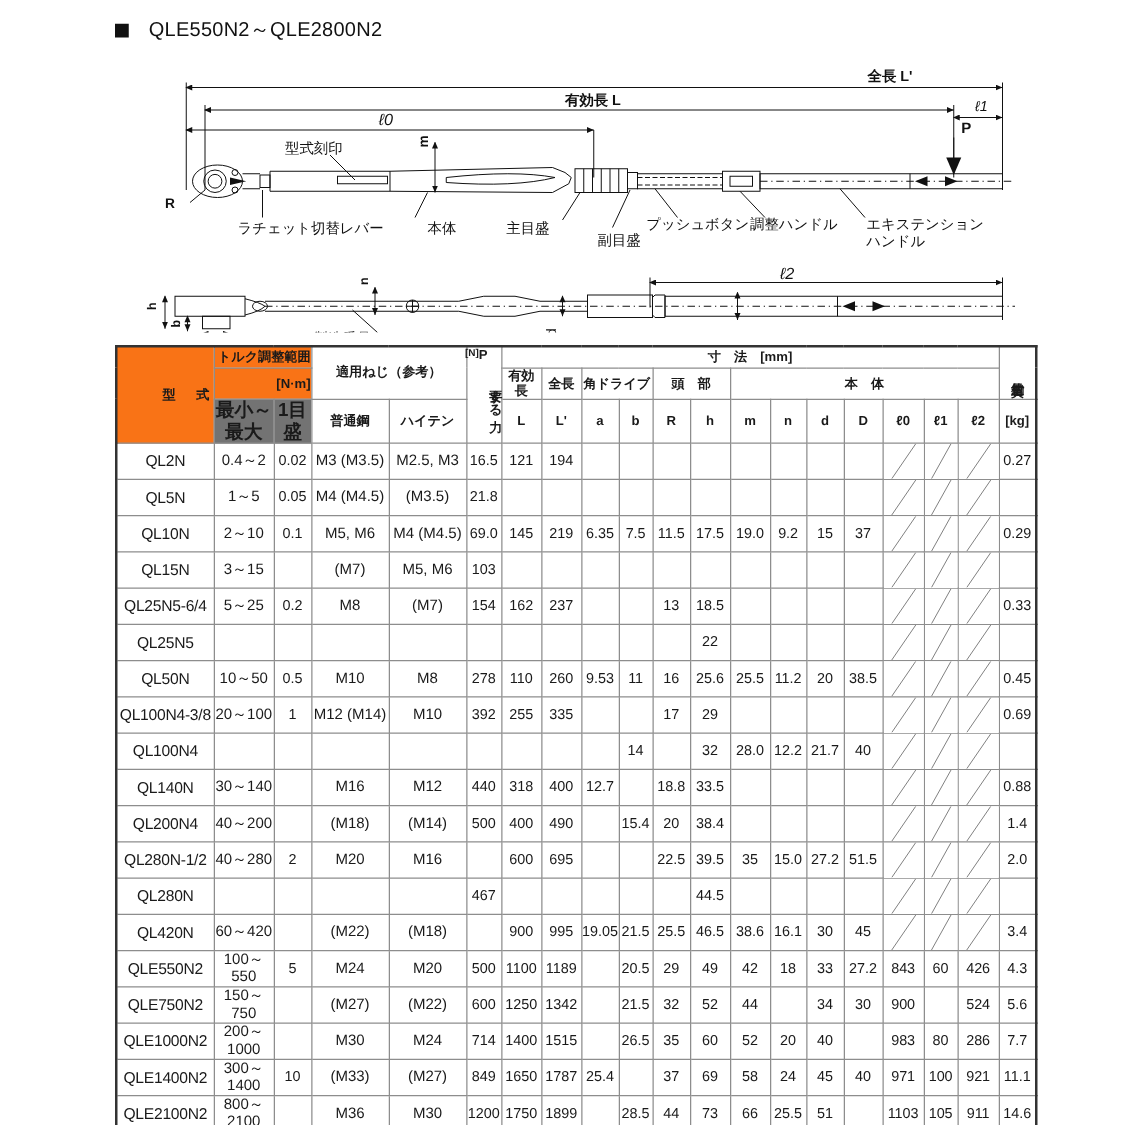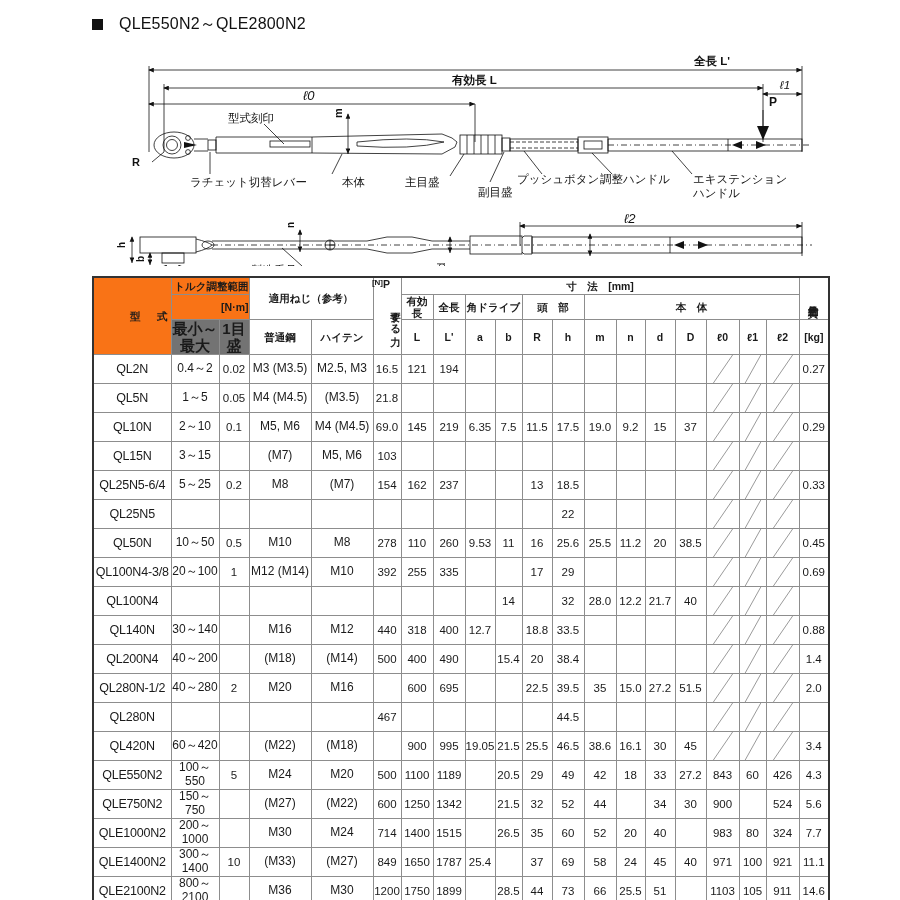--- a/index.html
+++ b/index.html
@@ -820,21 +820,21 @@
           <td class="num"></td>
           <td class="num">26.5</td>
           <td class="num">35</td>
           <td class="num">60</td>
           <td class="num">52</td>
           <td class="num">20</td>
           <td class="num">40</td>
           <td class="num"></td>
           <td class="num">983</td>
           <td class="num">80</td>
-          <td class="num">324</td>
+          <td class="num">286</td>
           <td class="num">7.7</td>
         </tr>
         <tr class="alt">
           <td class="model">QLE1400N2</td>
           <td class="num sm">300～1400</td>
           <td class="num">10</td>
           <td class="num sm">(M33)</td>
           <td class="num sm">(M27)</td>
           <td class="num">849</td>
           <td class="num">1650</td>

